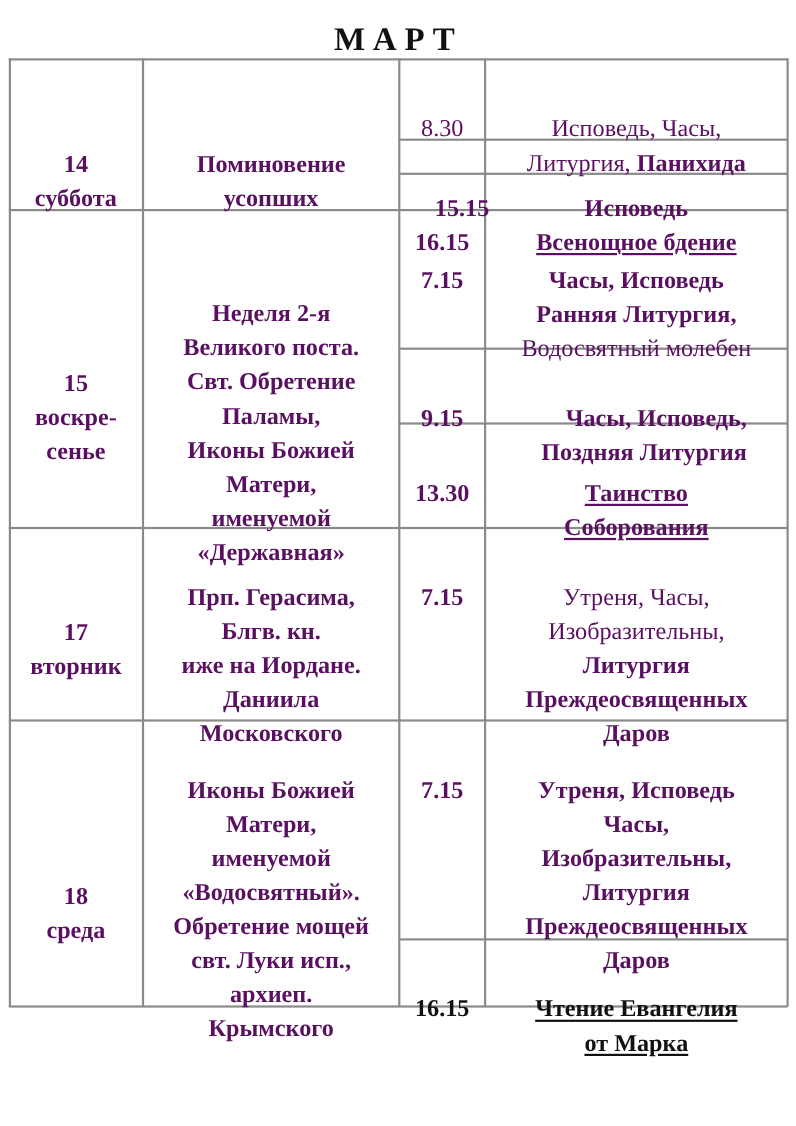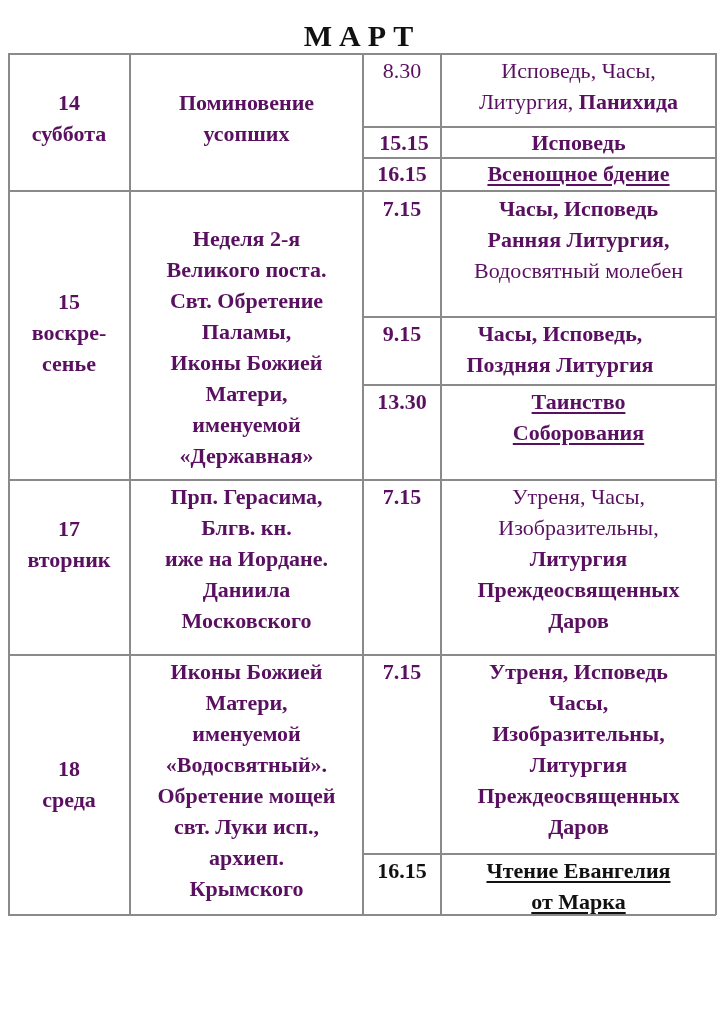--- a/index.html
+++ b/index.html
@@ -4,21 +4,21 @@
 <style>
   html, body { margin:0; padding:0; background:#ffffff; }
   body { width:724px; height:1024px; position:relative; overflow:hidden;
          font-family:"Liberation Serif", "DejaVu Serif", serif; color:#5a1060; }
   .title { position:absolute; left:0; width:724px; top:18px; text-align:center;
            font-weight:bold; font-size:30px; letter-spacing:7px; color:#111; line-height:36px; }
   .grid { position:absolute; left:8px; top:53px; width:708px; height:862px; }
   .hl, .vl { position:absolute; background:#8a8a8a; }
   .hl { height:1.5px; }
   .vl { width:1.5px; }
-  .cell { position:absolute; text-align:center; box-sizing:border-box; font-size:22px; line-height:31px; }
+  .cell { position:absolute; text-align:center; box-sizing:border-box; font-size:22px; line-height:31px;margin-top:46px; }
   .b { font-weight:bold; }
   .n { font-weight:normal; }
   .u { text-decoration:underline; text-decoration-thickness:2px; text-underline-offset:3px; }
   .blk { color:#111; }
   .line { display:block; white-space:nowrap; }
   .time { font-weight:bold; font-size:22px; }
   .time.n { font-weight:normal; }
 </style>
 </head>
 <body>
@@ -52,21 +52,21 @@
   </div>
   <div class="cell b" style="left:122px;top:34px;width:233px;">
     <span class="line">Поминовение</span>
     <span class="line">усопших</span>
   </div>
   <div class="cell time n" style="left:355px;top:2px;width:78px;">8.30</div>
   <div class="cell n" style="left:433px;top:2px;width:275px;">
     <span class="line">Исповедь,  Часы,</span>
     <span class="line"><span>Литургия, </span><b>Панихида</b></span>
   </div>
-  <div class="cell time" style="left:357px;top:74px;width:78px;border-radius:10px;">15.15</div>
+  <div class="cell time" style="left:373px;top:74px;width:78px;border-radius:10px;">15.15</div>
   <div class="cell b" style="left:433px;top:74px;width:275px;">Исповедь</div>
   <div class="cell time" style="left:355px;top:105px;width:78px;">16.15</div>
   <div class="cell b" style="left:433px;top:105px;width:275px;">
     <span class="u">Всенощное бдение</span>
   </div>
 
   <div class="cell b" style="left:0;top:233px;width:122px;">
     <span class="line">15</span>
     <span class="line">воскре-</span>
     <span class="line">сенье</span>
@@ -81,21 +81,21 @@
     <span class="line">именуемой</span>
     <span class="line">«Державная»</span>
   </div>
   <div class="cell time" style="left:355px;top:140px;width:78px;">7.15</div>
   <div class="cell b" style="left:433px;top:140px;width:275px;">
     <span class="line">Часы, Исповедь</span>
     <span class="line">Ранняя Литургия,</span>
     <span class="line n">Водосвятный молебен</span>
   </div>
   <div class="cell time" style="left:355px;top:265px;width:78px;">9.15</div>
-  <div class="cell b" style="left:433px;top:265px;width:238px;">
+  <div class="cell b" style="left:433px;top:265px;width:238px;text-align:right;">
     <span class="line">Часы, Исповедь,</span>
     <span class="line">Поздняя Литургия</span>
   </div>
   <div class="cell time" style="left:355px;top:333px;width:78px;">13.30</div>
   <div class="cell b" style="left:433px;top:333px;width:275px;">
     <span class="line"><span class="u">Таинство</span></span>
     <span class="line"><span class="u">Соборования</span></span>
   </div>
 
   <div class="cell b" style="left:0;top:460px;width:122px;">

